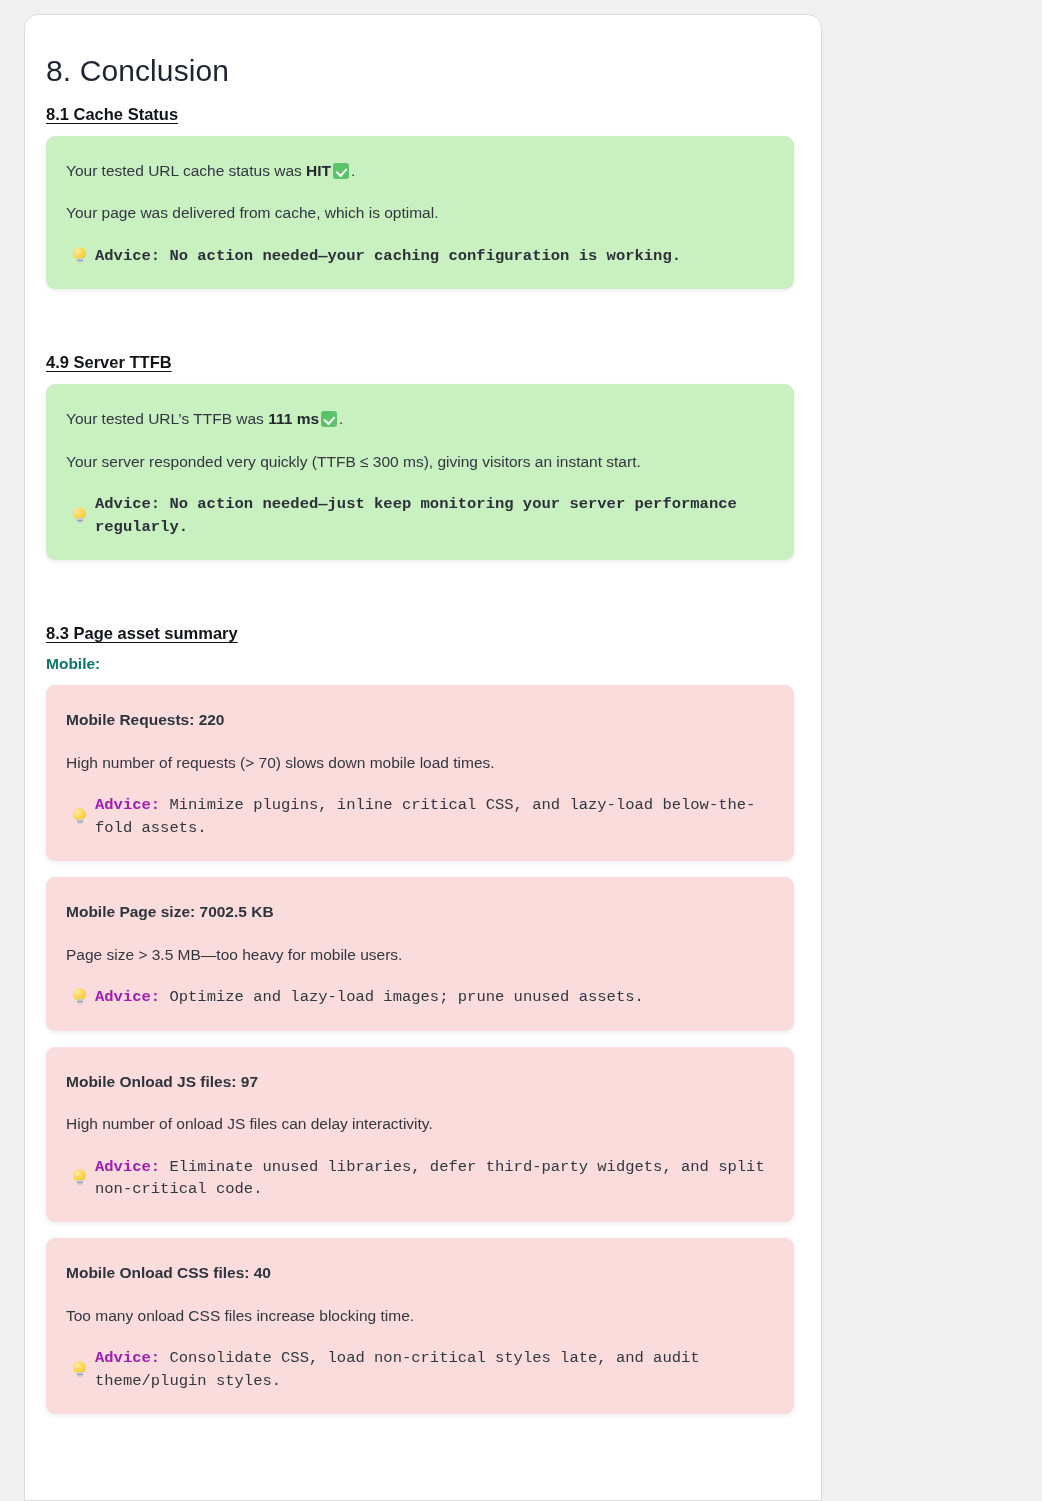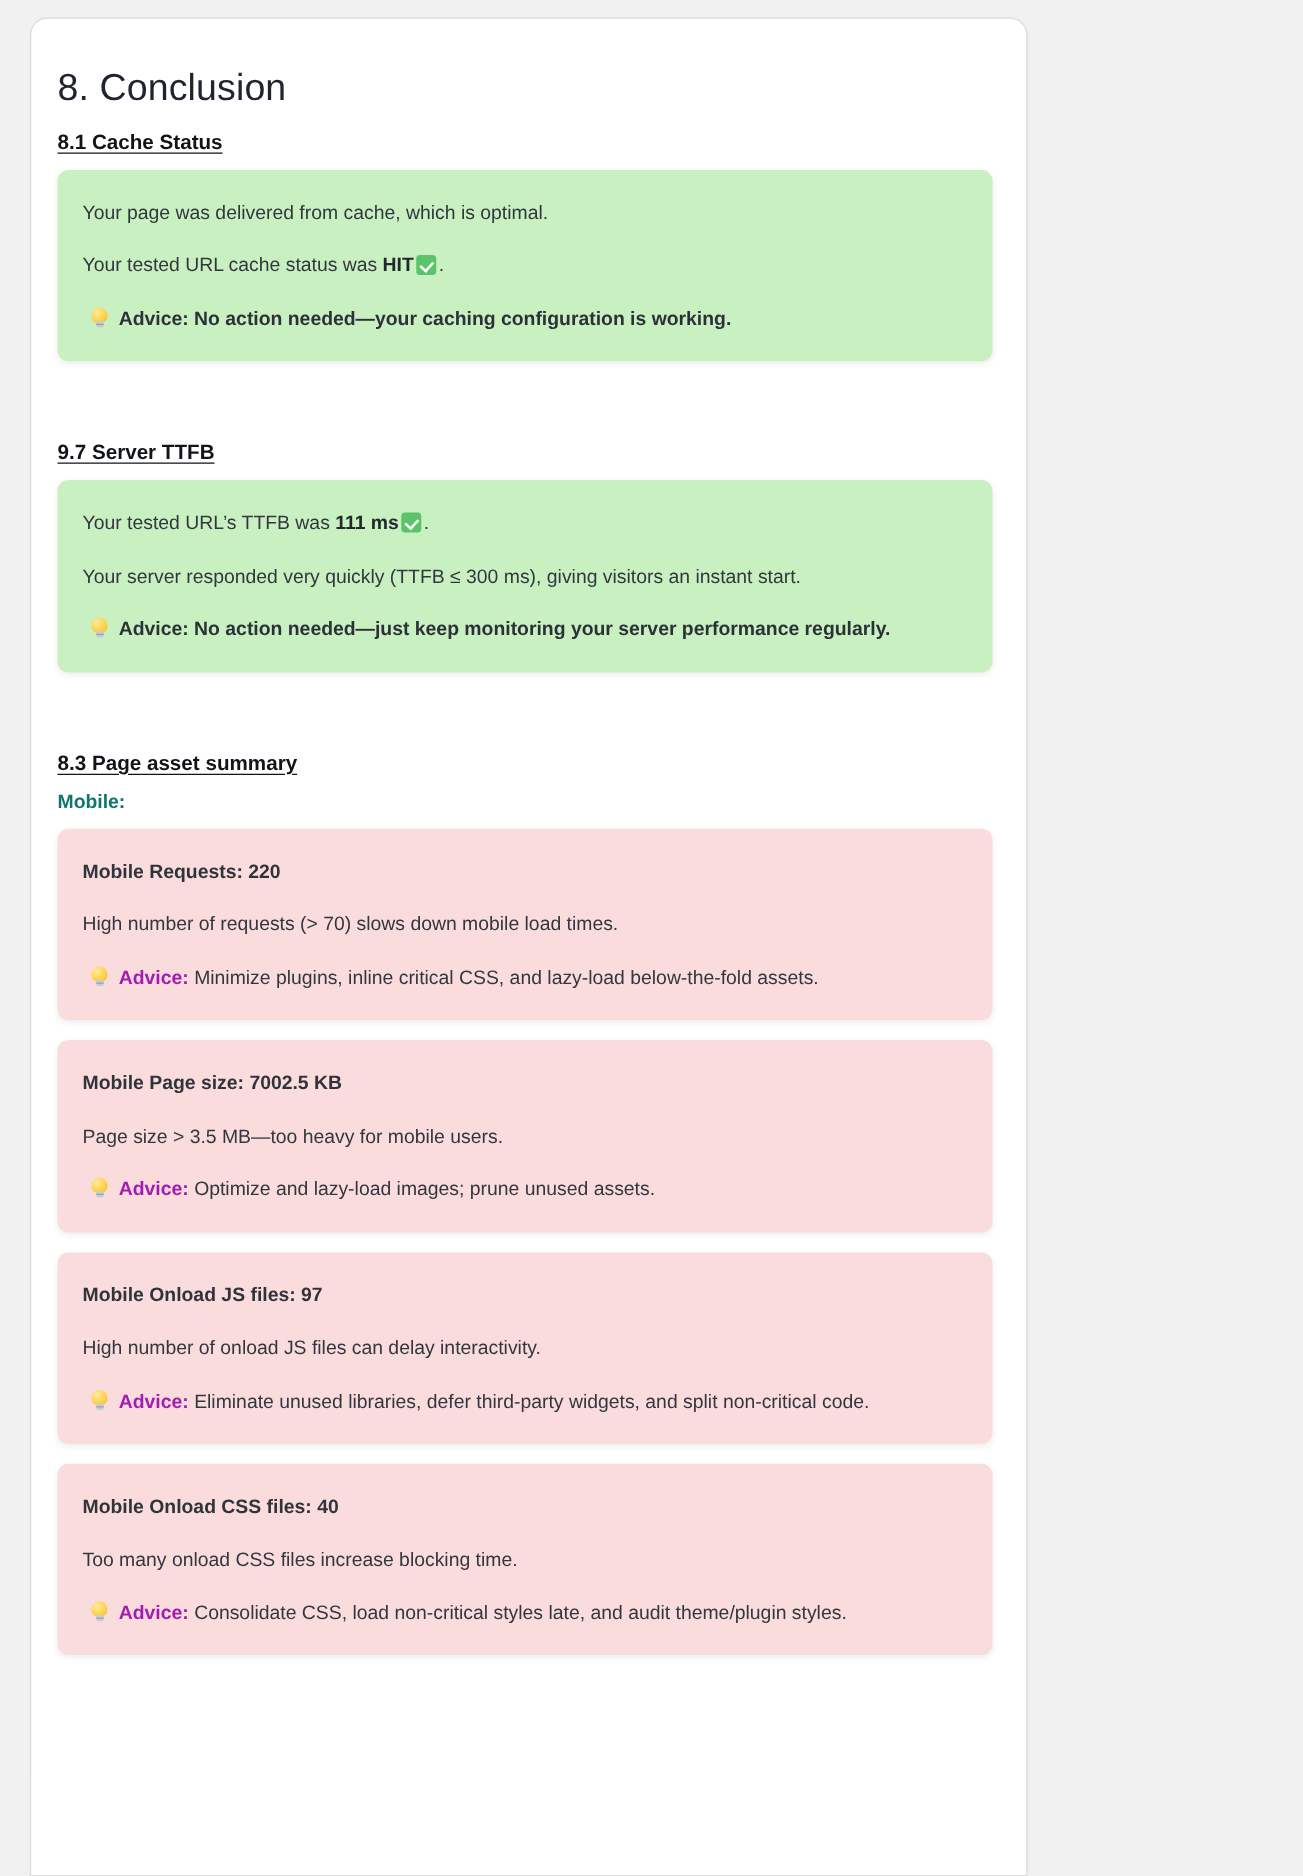--- a/index.html
+++ b/index.html
@@ -84,23 +84,24 @@
     color: #2f343c;
   }
 
   .callout .strongval {
     font-weight: 700;
     color: #23272e;
   }
 
   .advice-line {
     display: flex;
-    align-items: flex-start;
+    align-items: center;
     gap: 8px;
     padding-left: 6px;
+    font-family: Liberation Mono, monospace;
   }
   .advice-text { flex: 1; }
 
   .advice-green .advice-text {
     font-weight: 700;
     color: #2c3139;
   }
   .advice-pink .advice-label {
     font-weight: 700;
     color: #a21caf;
@@ -174,39 +175,39 @@
 <div class="page">
   <div class="report-card">
 
     <h1 class="page-title">8. Conclusion</h1>
 
     <div class="section-block">
       <div class="heading-wrap">
         <h2 class="section-heading">8.1 Cache Status</h2>
       </div>
       <div class="callout green">
-        <p>Your page was delivered from cache, which is optimal.</p>
         <p>
           <span>Your tested URL cache status was </span><span class="strongval">HIT</span><span class="check-icon"></span><span>.</span>
         </p>
+        <p>Your page was delivered from cache, which is optimal.</p>
         <p class="advice-line advice-green">
           <span class="bulb-icon">
               <span class="glass"></span>
               <span class="neck"></span>
             </span>
           <span class="advice-text">Advice: No action needed—your caching configuration is working.</span>
         </p>
       </div>
     </div>
 
     <div class="spacer-lg"></div>
 
     <div class="section-block">
       <div class="heading-wrap">
-        <h2 class="section-heading">9.7 Server TTFB</h2>
+        <h2 class="section-heading">4.9 Server TTFB</h2>
       </div>
       <div class="callout green">
         <p>
           <span>Your tested URL’s TTFB was </span><span class="strongval">111 ms</span><span class="check-icon"></span><span>.</span>
         </p>
         <p>Your server responded very quickly (TTFB ≤ 300 ms), giving visitors an instant start.</p>
         <p class="advice-line advice-green">
           <span class="bulb-icon">
               <span class="glass"></span>
               <span class="neck"></span>

